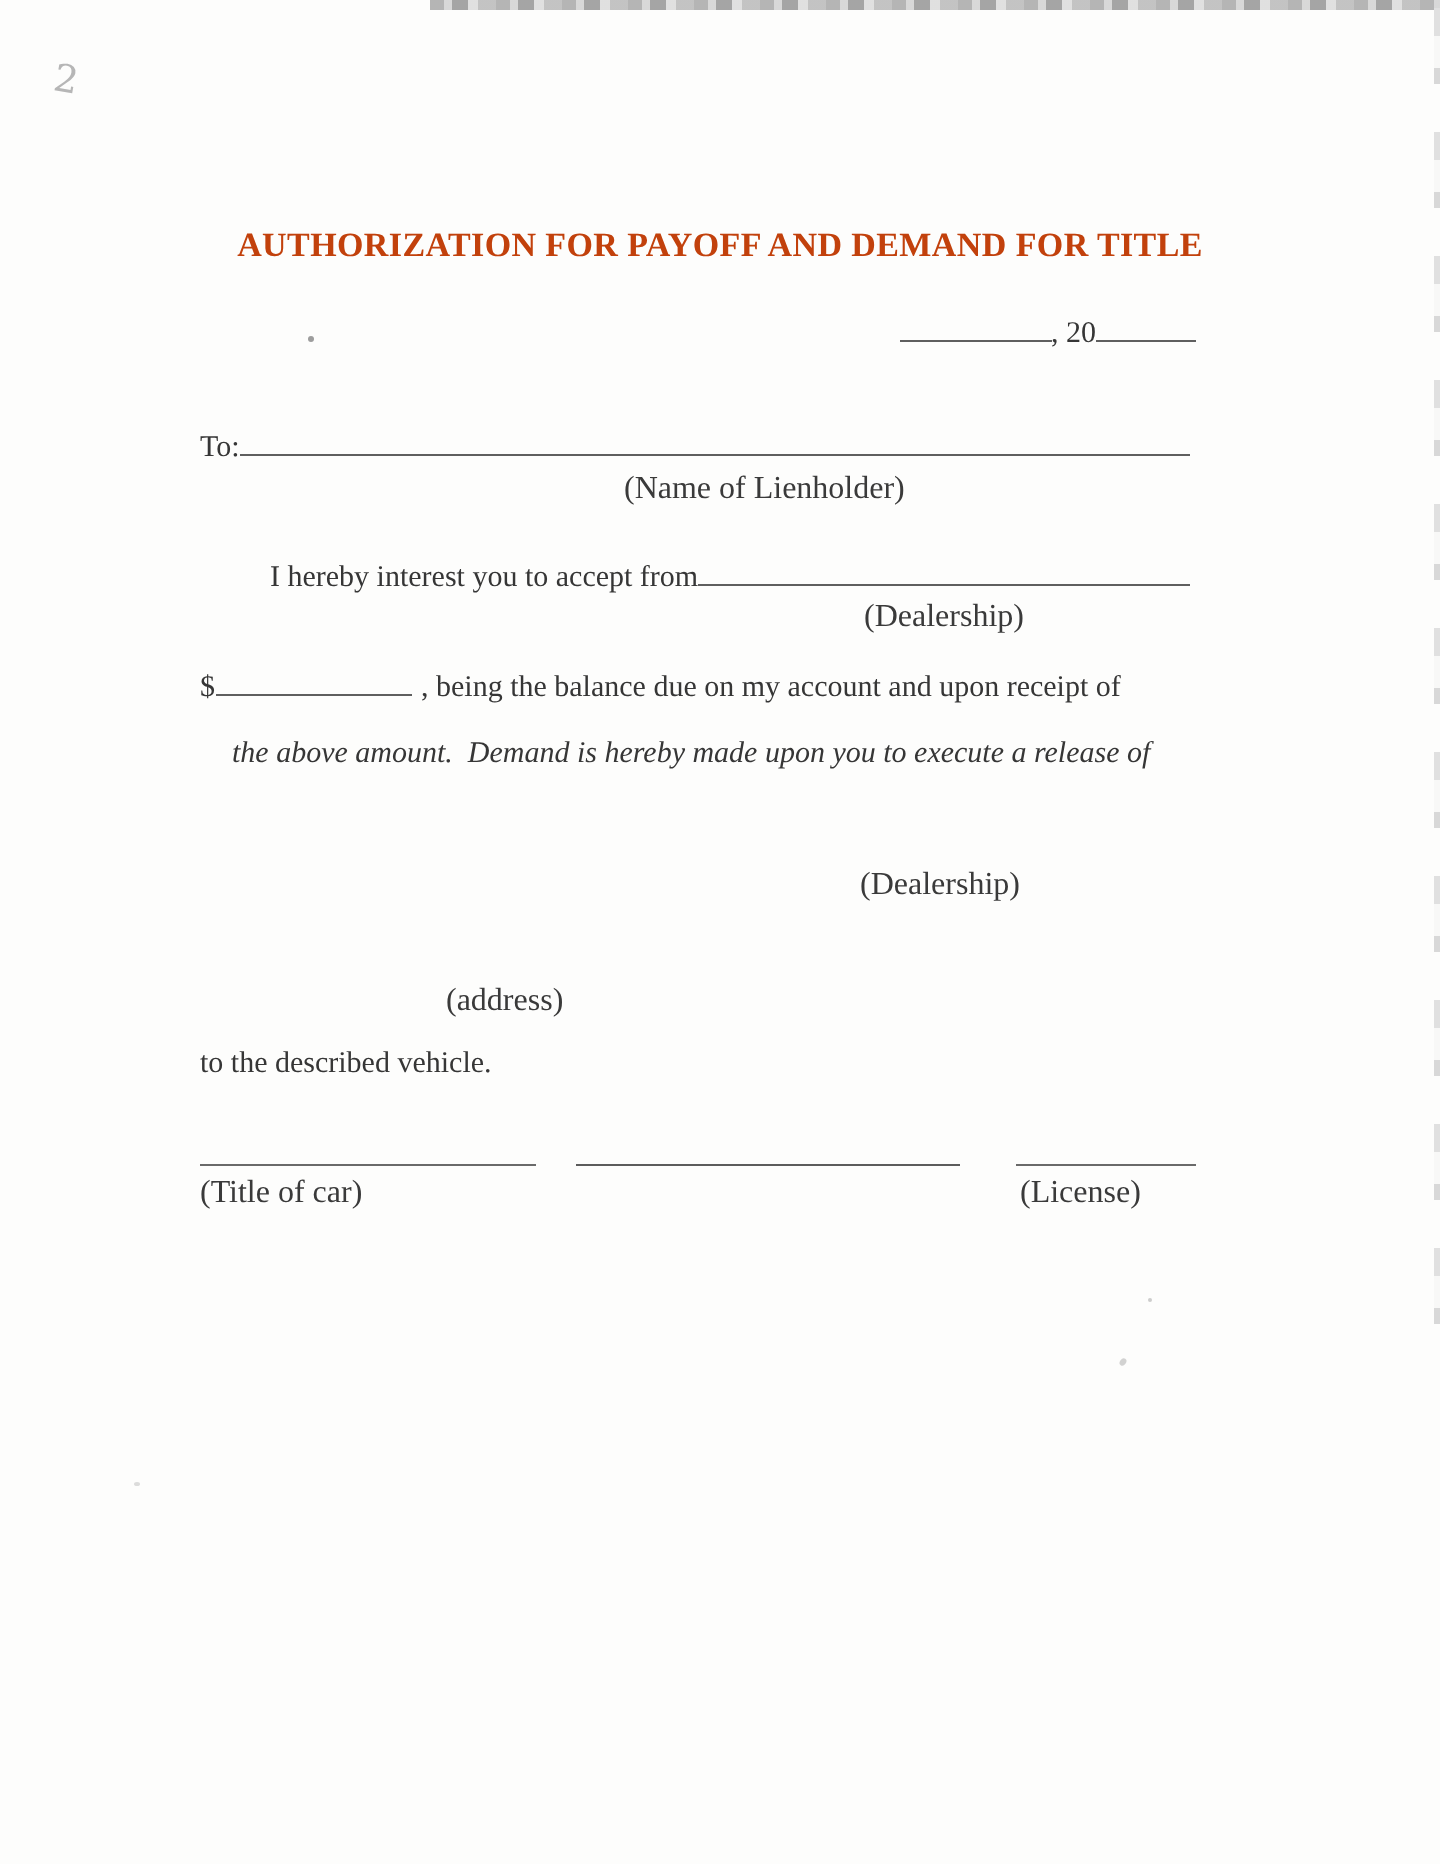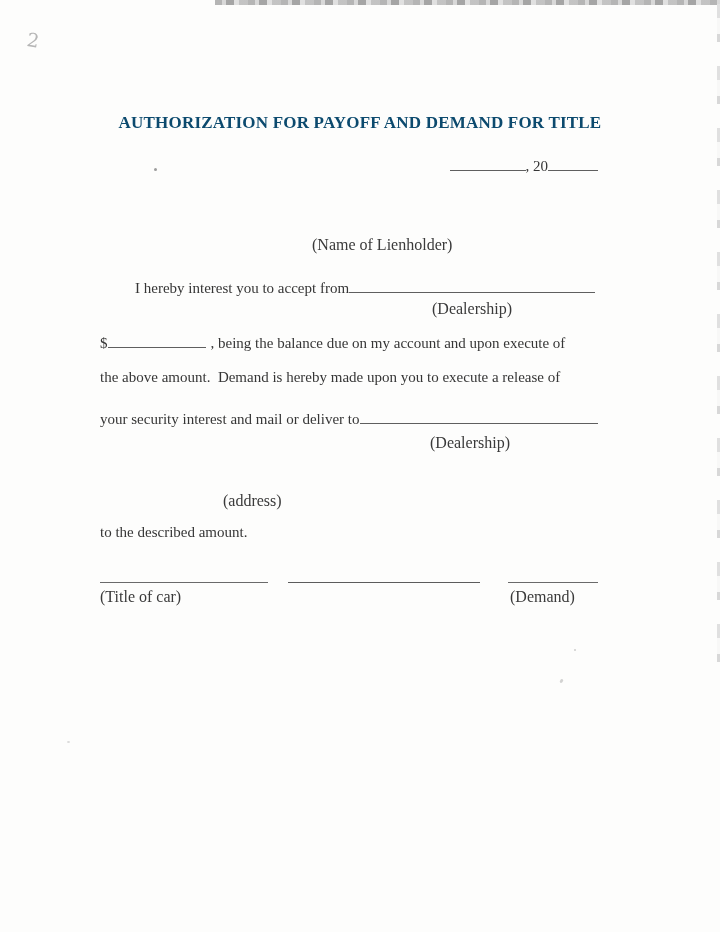--- a/index.html
+++ b/index.html
@@ -25,40 +25,40 @@
   }
   .speck { position:absolute; background:#9d9d9d; border-radius:50%; }
   .s1 { left:154px; top:168px; width:3px; height:3px; }
   .s2 { left:574px; top:649px; width:2px; height:2px; opacity:.5; }
   .s3 { left:560px; top:679px; width:3px; height:4px; opacity:.45; transform:rotate(35deg); }
   .s4 { left:67px; top:741px; width:3px; height:2px; opacity:.35; }
 
   .title {
     position:absolute; left:0; top:113px; width:720px; margin:0;
     text-align:center; font-size:17px; font-weight:bold;
-    letter-spacing:.2px; color:#0c4a6e;
+    letter-spacing:.2px; color:#c2410c;
   }
   .row { position:absolute; display:flex; align-items:baseline; font-size:15px; white-space:pre; }
   .t { white-space:pre; }
   .blank {
     display:inline-block; height:13px;
     border-bottom:1.5px solid #5f5f5f;
   }
   .grow { flex:1 1 auto; }
   .caption { position:absolute; font-size:16px; color:#3a3a3a; white-space:pre; }
   .fieldline { position:absolute; height:0; border-bottom:1.5px solid #6a6a6a; }
 
   .date-row   { left:450px; top:157px; width:148px; }
   .to-row     { left:100px; top:214px; width:495px; }
   .cap-lienholder { left:312px; top:236px; }
   .auth-row   { left:135px; top:279px; width:460px; }
   .cap-dealer1 { left:432px; top:300px; }
   .amount-row { left:100px; top:334px; width:500px; }
   .amount-rest { margin-left:5px; }
-  .body-line2 { left:100px; top:369px; width:505px; }
+  .body-line2 { left:116px; top:369px; width:505px;font-style:italic; }
   .deliver-row { left:100px; top:410px; width:498px; }
   .cap-dealer2 { left:430px; top:434px; }
   .cert-row   { left:100px; top:470px; width:498px; }
   .cap-address { left:183px; top:492px;margin-left:40px; }
   .vehicle-clause { left:100px; top:524px; }
   .fl-make    { left:100px; top:582px; width:168px; }
   .fl-vin     { left:288px; top:582px; width:192px; border-bottom-color:#5c5c5c; }
   .fl-license { left:508px; top:582px; width:90px; }
   .cap-make    { left:100px; top:588px; }
   .cap-vin     { left:295px; top:588px; }
@@ -80,46 +80,46 @@
   <div class="speck s4"></div>
 
   <h1 class="title">AUTHORIZATION FOR PAYOFF AND DEMAND FOR TITLE</h1>
 
   <div class="row date-row">
     <span class="blank grow"></span>
     <span class="t">, 20</span>
     <span class="blank" style="width:50px"></span>
   </div>
 
+  <div class="row to-row">
+    <span class="t">To:</span>
+    <span class="blank grow"></span>
+  </div>
   <div class="caption cap-lienholder">(Name of Lienholder)</div>
 
   <div class="row auth-row">
     <span class="t">I hereby interest you to accept from</span>
     <span class="blank grow"></span>
   </div>
   <div class="caption cap-dealer1">(Dealership)</div>
 
   <div class="row amount-row">
     <span class="t">$</span>
     <span class="blank" style="width:98px"></span>
-    <span class="t amount-rest">, being the balance due on my account and upon execute of</span>
+    <span class="t amount-rest">, being the balance due on my account and upon receipt of</span>
   </div>
 
   <div class="row body-line2">the above amount.  Demand is hereby made upon you to execute a release of</div>
 
-  <div class="row deliver-row">
-    <span class="t">your security interest and mail or deliver to</span>
-    <span class="blank grow"></span>
-  </div>
   <div class="caption cap-dealer2">(Dealership)</div>
 
   <div class="caption cap-address">(address)</div>
 
-  <div class="row vehicle-clause">to the described amount.</div>
+  <div class="row vehicle-clause">to the described vehicle.</div>
 
   <div class="fieldline fl-make"></div>
   <div class="fieldline fl-vin"></div>
   <div class="fieldline fl-license"></div>
   <div class="caption cap-make">(Title of car)</div>
-  <div class="caption cap-license">(Demand)</div>
+  <div class="caption cap-license">(License)</div>
 
 
 </div>
 
 </body></html>

